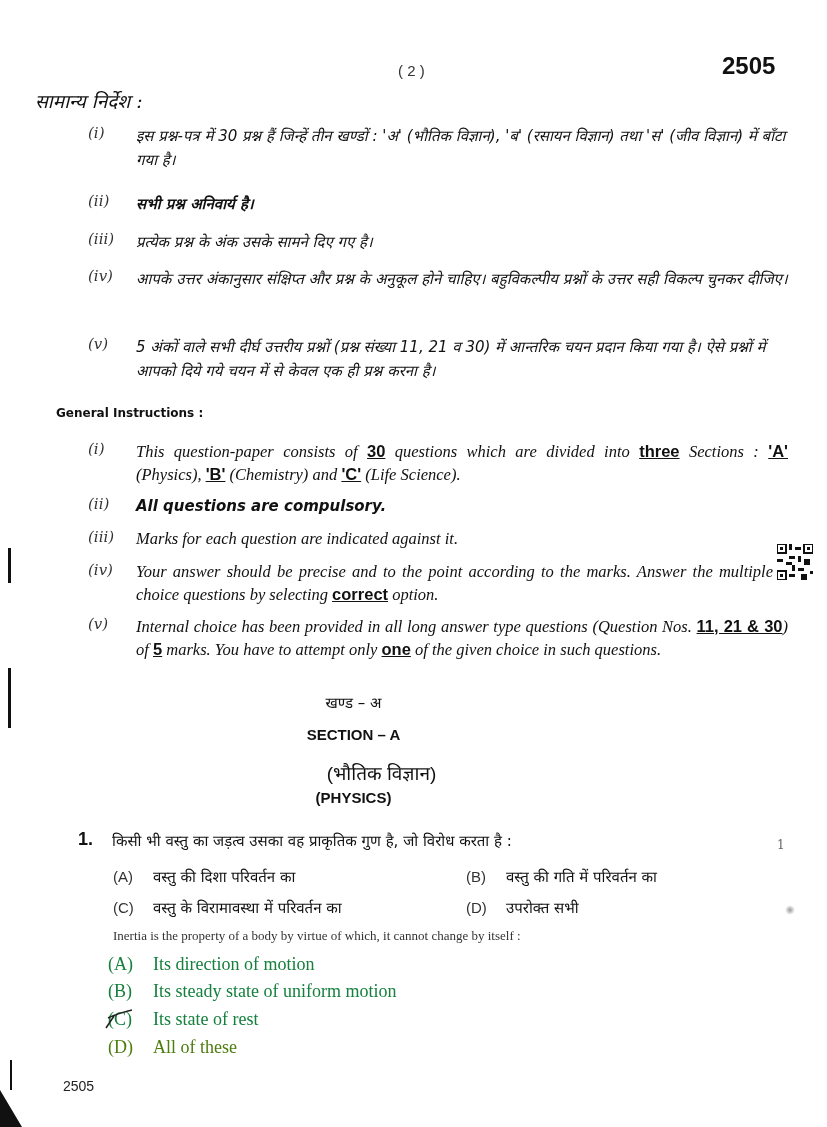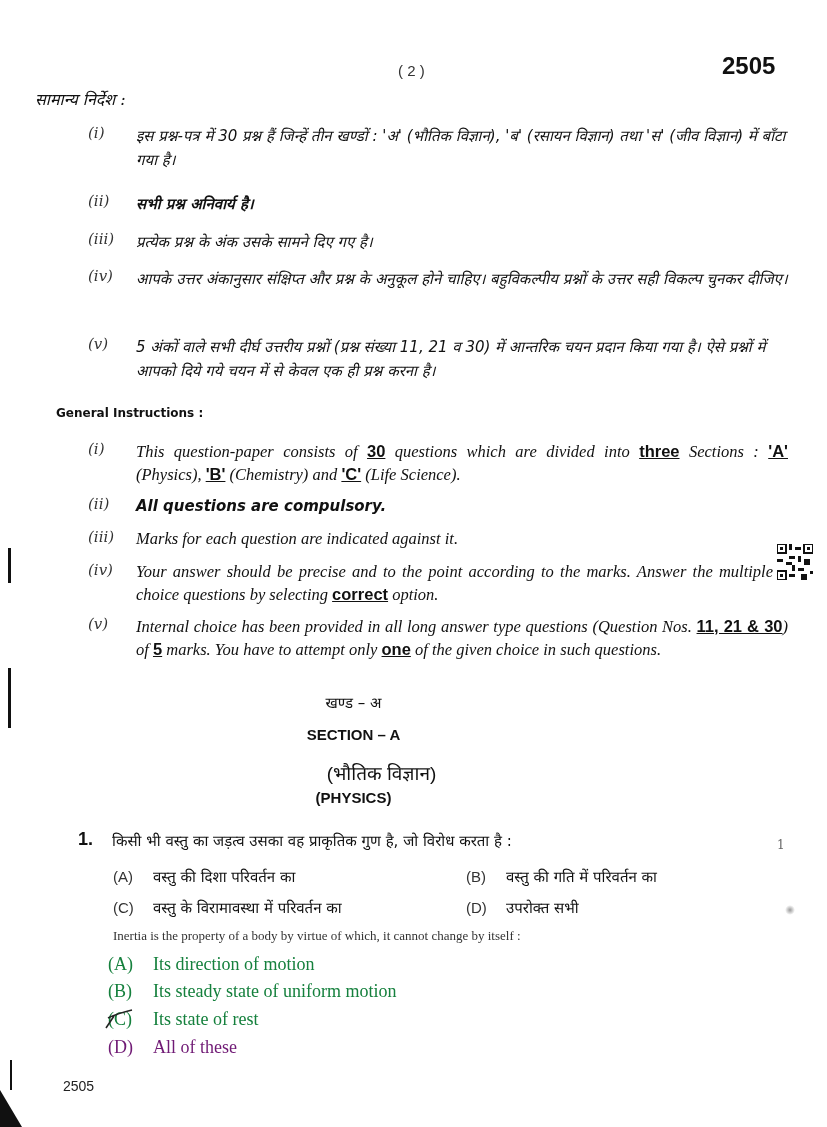--- a/index.html
+++ b/index.html
@@ -3,21 +3,21 @@
 <meta charset="utf-8">
 <style>
   html, body { margin: 0; padding: 0; background: #ffffff; }
   body {
     width: 827px; height: 1127px; position: relative; overflow: hidden;
     color: #111; font-family: "DejaVu Serif", serif;
   }
   .abs { position: absolute; }
   .page-num { left: 398px; top: 62px; font-family: "Liberation Sans", sans-serif; font-size: 15px; color: #333; }
   .paper-code { left: 722px; top: 52px; font-family: "Liberation Sans", sans-serif; font-weight: bold; font-size: 24px; color: #111; }
-  .hi-heading { left: 35px; top: 88px; font-size: 16px; font-style: italic; }
+  .hi-heading { left: 35px; top: 88px; font-size: 19px; font-style: italic; }
   .en-heading { left: 56px; top: 406px; font-family: "DejaVu Sans", sans-serif; font-weight: bold; font-size: 12px; }
   .item { position: absolute; left: 88px; width: 700px; display: flex; }
   .item .num { width: 48px; flex: none; font-style: italic; font-size: 15px; color: #333; font-family: "DejaVu Serif", serif; }
   .item .txt { flex: 1; line-height: 24px; }
   .hi .txt { font-size: 15px; font-style: italic; font-family: "DejaVu Sans", sans-serif; }
   .en .txt { font-size: 16.5px; font-style: italic; font-family: "Liberation Serif", serif; line-height: 22px; text-align: justify; }
   .en .num { padding-top: 0; }
   b.tb { font-style: normal; font-weight: bold; font-family: "Liberation Sans", sans-serif; text-decoration: underline; }
   .bold-line { font-weight: bold; font-style: italic; font-family: "DejaVu Sans", sans-serif !important; font-size: 15px !important; }
   .section { position: absolute; left: 0; width: 707px; text-align: center; }
@@ -139,21 +139,21 @@
 <div class="abs q-en">Inertia is the property of a body by virtue of which, it cannot change by itself :</div>
 <div class="opt-en" style="top:954px;">
   <span class="lab">(A)</span><span>Its direction of motion</span>
 </div>
 <div class="opt-en" style="top:981px;">
   <span class="lab">(B)</span><span>Its steady state of uniform motion</span>
 </div>
 <div class="opt-en" style="top:1009px;">
   <span class="lab">(C)</span><span>Its state of rest</span>
 </div>
-<div class="opt-en" style="top:1037px; color:#701a75;">
+<div class="opt-en" style="top:1037px; color:#4d7c0f;">
   <span class="lab">(D)</span><span>All of these</span>
 </div>
 
 <svg class="mark-tick" viewBox="0 0 30 22">
   <path d="M2 20 L10 8 M4 10 Q12 6 28 2" stroke="#222" stroke-width="1.6" fill="none"></path>
 </svg>
 
 <div class="margin-mark" style="top:548px; height:35px;"></div>
 <div class="margin-mark" style="top:668px; height:60px;"></div>
 <div class="margin-mark" style="top:1060px; height:30px; left:10px; width:2px;"></div>

